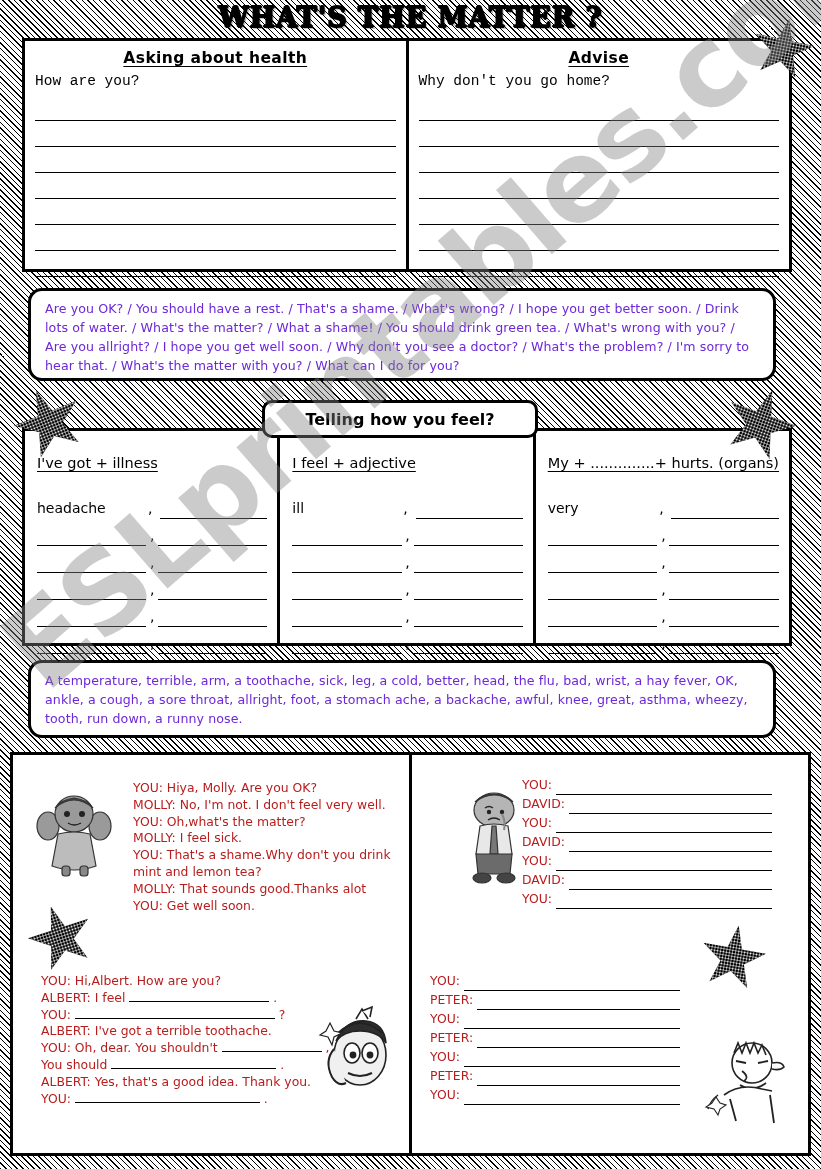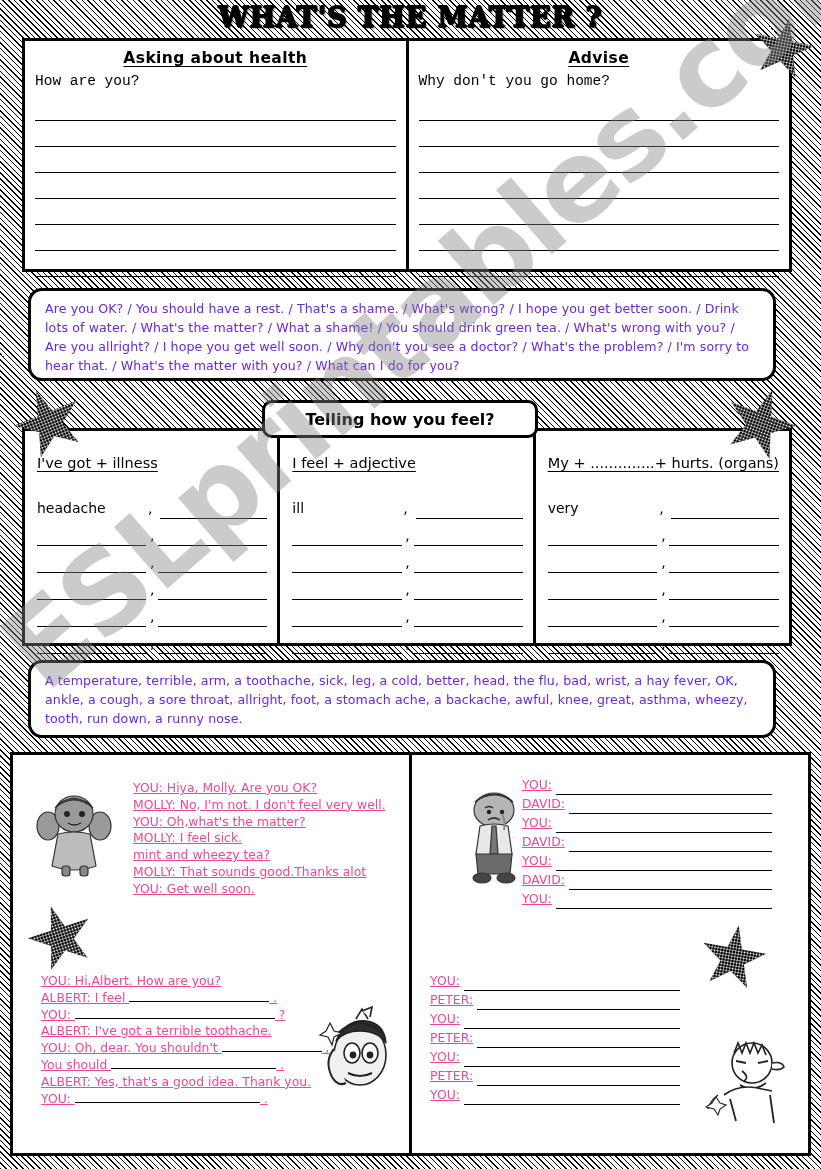--- a/index.html
+++ b/index.html
@@ -182,22 +182,21 @@
     flex: 1;
     position: relative;
     border-right: 3px solid #000;
   }
   #sec5 .half:last-child { border-right: none; }
 
   .dlg {
     font-family: "DejaVu Sans", sans-serif;
     font-size: 12.4px;
     line-height: 16.8px;
-    color: #ec4899;
-    text-decoration: underline;
+    color: #b91c1c;
   }
   .dlg div { white-space: nowrap; }
 
   
   #molly-dlg { position: absolute; left: 120px; top: 25px; width: 270px; }
   #albert-dlg { position: absolute; left: 28px; top: 218px; width: 300px; }
   #david-dlg { position: absolute; left: 110px; top: 22px; width: 250px; }
   #peter-dlg { position: absolute; left: 18px; top: 218px; width: 250px; }
 
   .fill-row {
@@ -398,21 +397,22 @@
   <div class="bank-text">A temperature, terrible, arm, a toothache, sick, leg, a cold, better, head, the flu, bad, wrist, a hay fever, OK, ankle, a cough, a sore throat, allright, foot, a stomach ache, a backache, awful, knee, great, asthma, wheezy, tooth, run down, a runny nose.</div>
 </div>
 
 <div class="box" id="sec5">
   <div class="half">
     <div class="dlg" id="molly-dlg">
         <div>YOU: Hiya, Molly. Are you OK?</div>
         <div>MOLLY: No, I'm not. I don't feel very well.</div>
         <div>YOU: Oh,what's the matter?</div>
         <div>MOLLY: I feel sick.</div>
-        <div>mint and wheezy tea?</div>
+        <div>YOU: That's a shame.Why don't you drink</div>
+        <div>mint and lemon tea?</div>
         <div>MOLLY: That sounds good.Thanks alot</div>
         <div>YOU: Get well soon.</div>
       </div>
     <div class="dlg" id="albert-dlg">
         <div><span>YOU: Hi,Albert. How are you? </span></div>
         <div><span>ALBERT: I feel </span><span class="inline-rule" style="width: 140px;"></span><span> .</span></div>
         <div><span>YOU: </span><span class="inline-rule" style="width: 200px;"></span><span> ?</span></div>
         <div><span>ALBERT: I've got a terrible toothache. </span></div>
         <div><span>YOU: Oh, dear. You shouldn't </span><span class="inline-rule" style="width: 100px;"></span><span> ,</span></div>
         <div><span>You should </span><span class="inline-rule" style="width: 165px;"></span><span> .</span></div>

